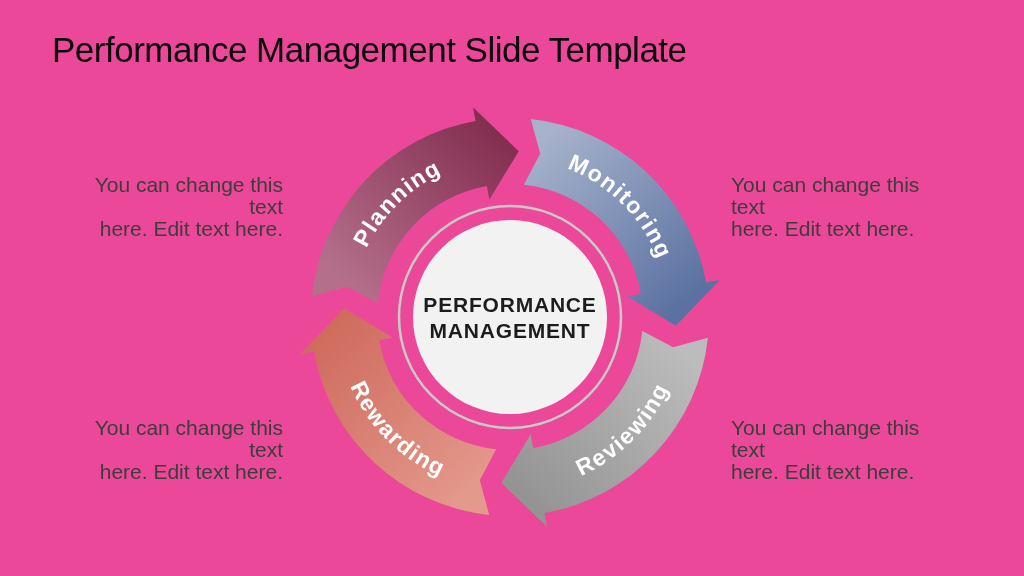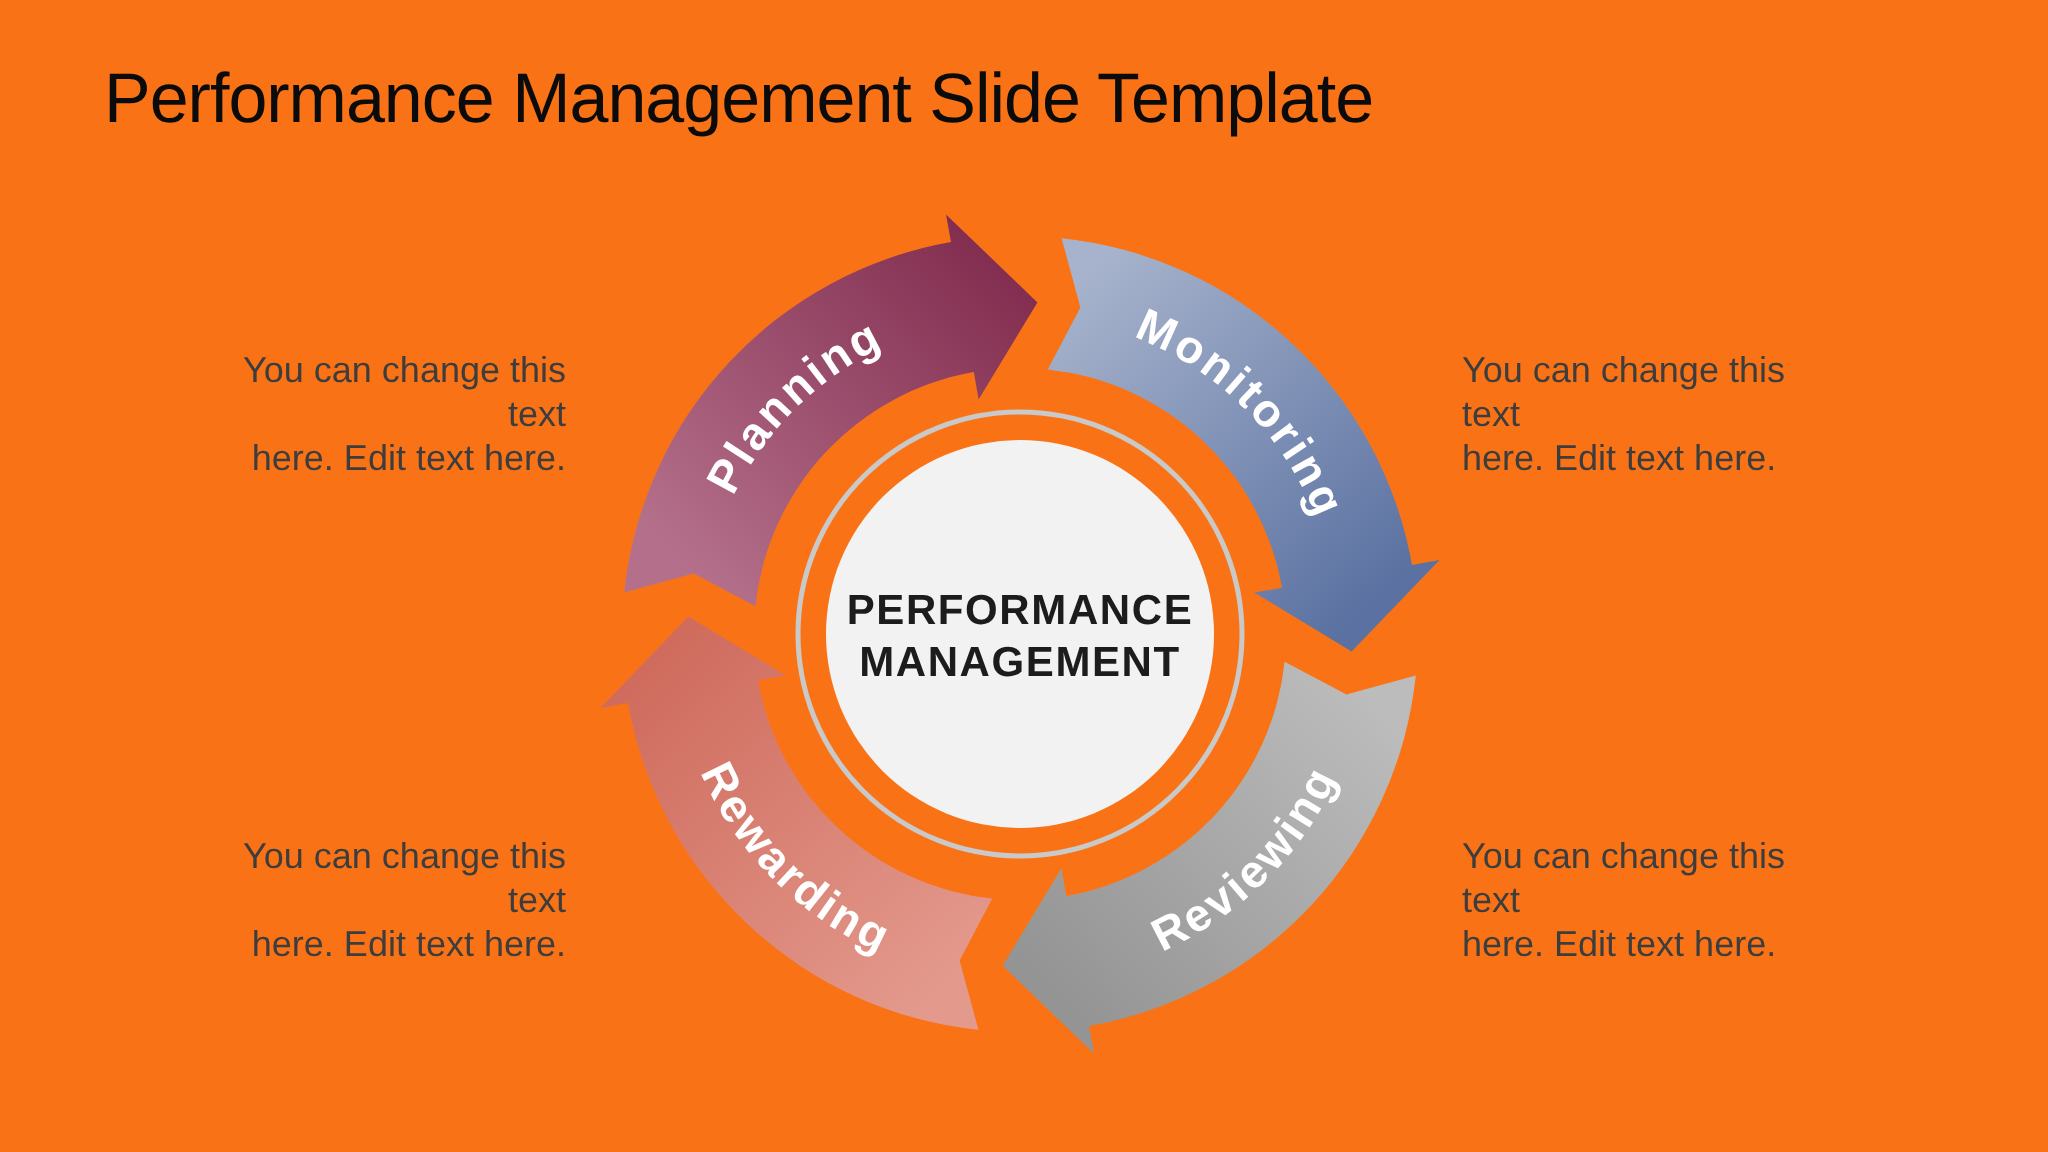--- a/index.html
+++ b/index.html
@@ -3,37 +3,37 @@
 <meta charset="utf-8">
 <style>
   html, body { margin: 0; padding: 0; }
   body {
     width: 1024px; height: 576px;
     background: #ffffff;
     overflow: hidden;
     font-family: "Liberation Sans", "DejaVu Sans", sans-serif;
     position: relative;
   }
-  .slide { position: absolute; inset: 0; background: #f97316; }
+  .slide { position: absolute; inset: 0; background: #ec4899; }
 
   .slide-title {
     position: absolute;
     left: 52px; top: 30px;
     margin: 0;
     font-size: 35px;
     font-weight: 400;
     letter-spacing: -0.5px;
     color: #0b0b0b;
     white-space: nowrap;
   }
 
   .caption {
     position: absolute;
     width: 190px;
-    font-size: 18px;
+    font-size: 21px;
     line-height: 22px;
     color: #3d3d3d;
   }
   .caption span { display: block; }
   .caption.tl { right: 741px; top: 174px; text-align: right; }
   .caption.tr { left: 731px;  top: 174px; text-align: left; }
   .caption.bl { right: 741px; top: 417px; text-align: right; }
   .caption.br { left: 731px;  top: 417px; text-align: left; }
 
   svg.diagram { position: absolute; left: 0; top: 0; }

